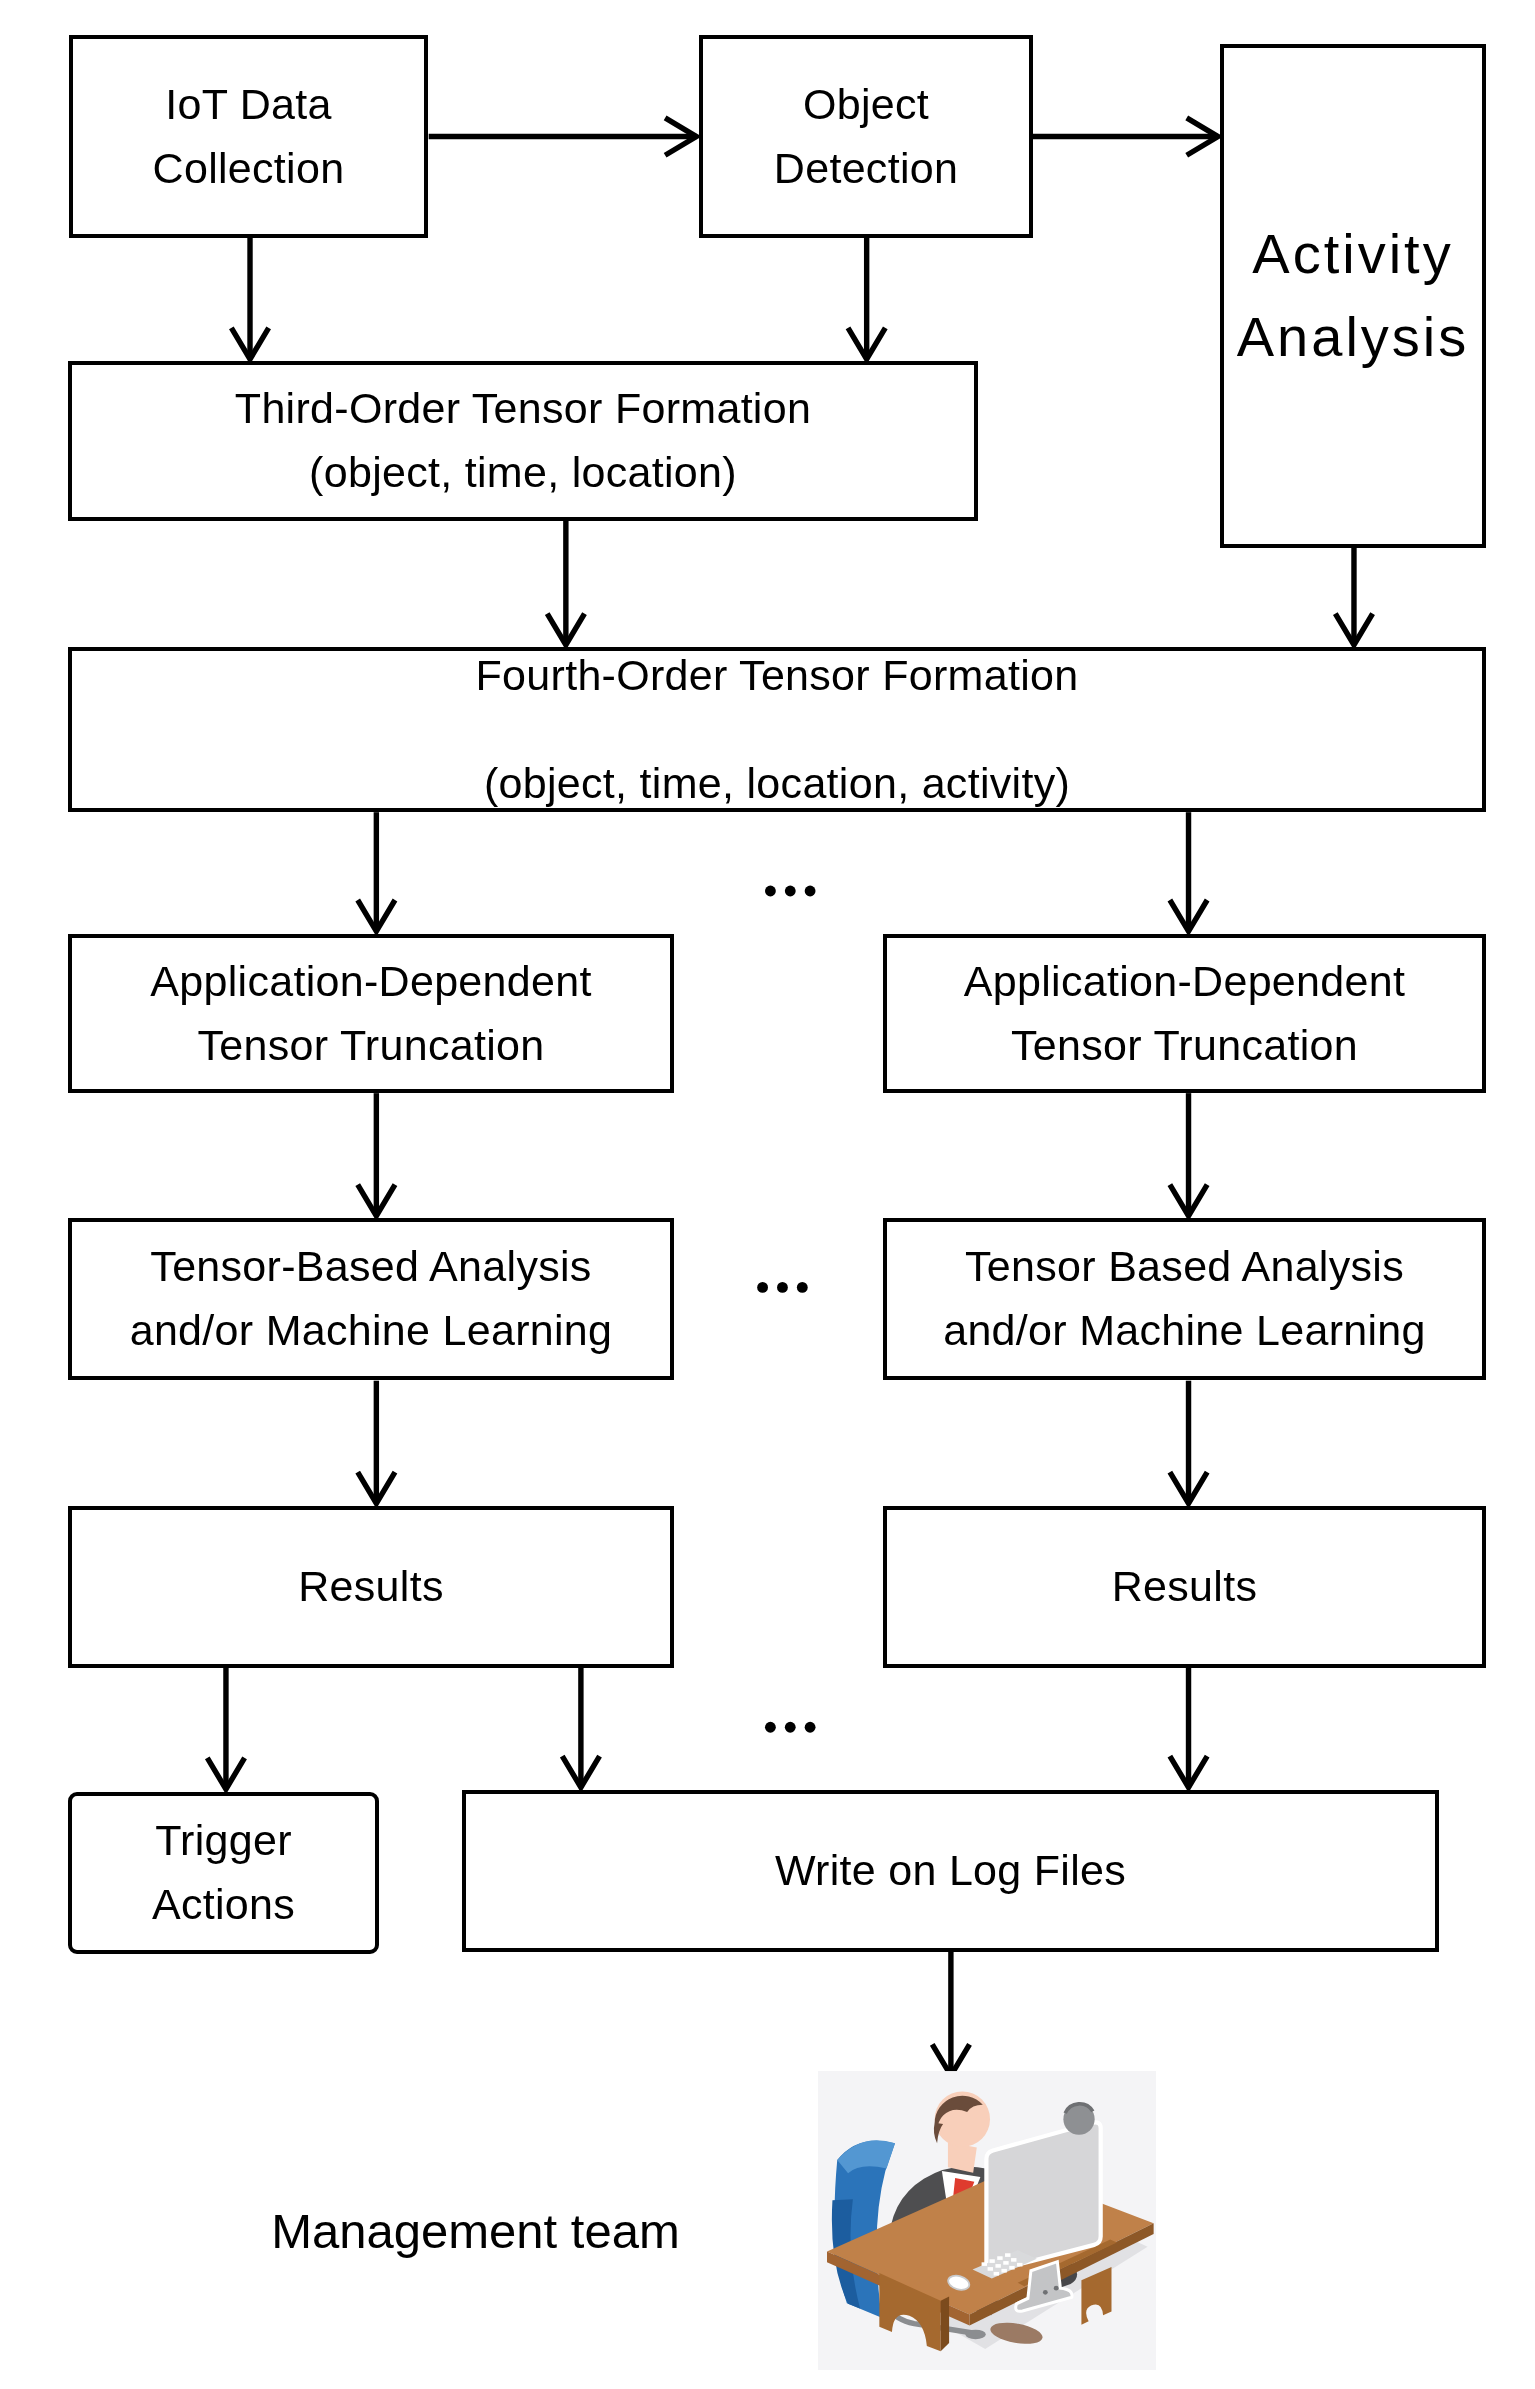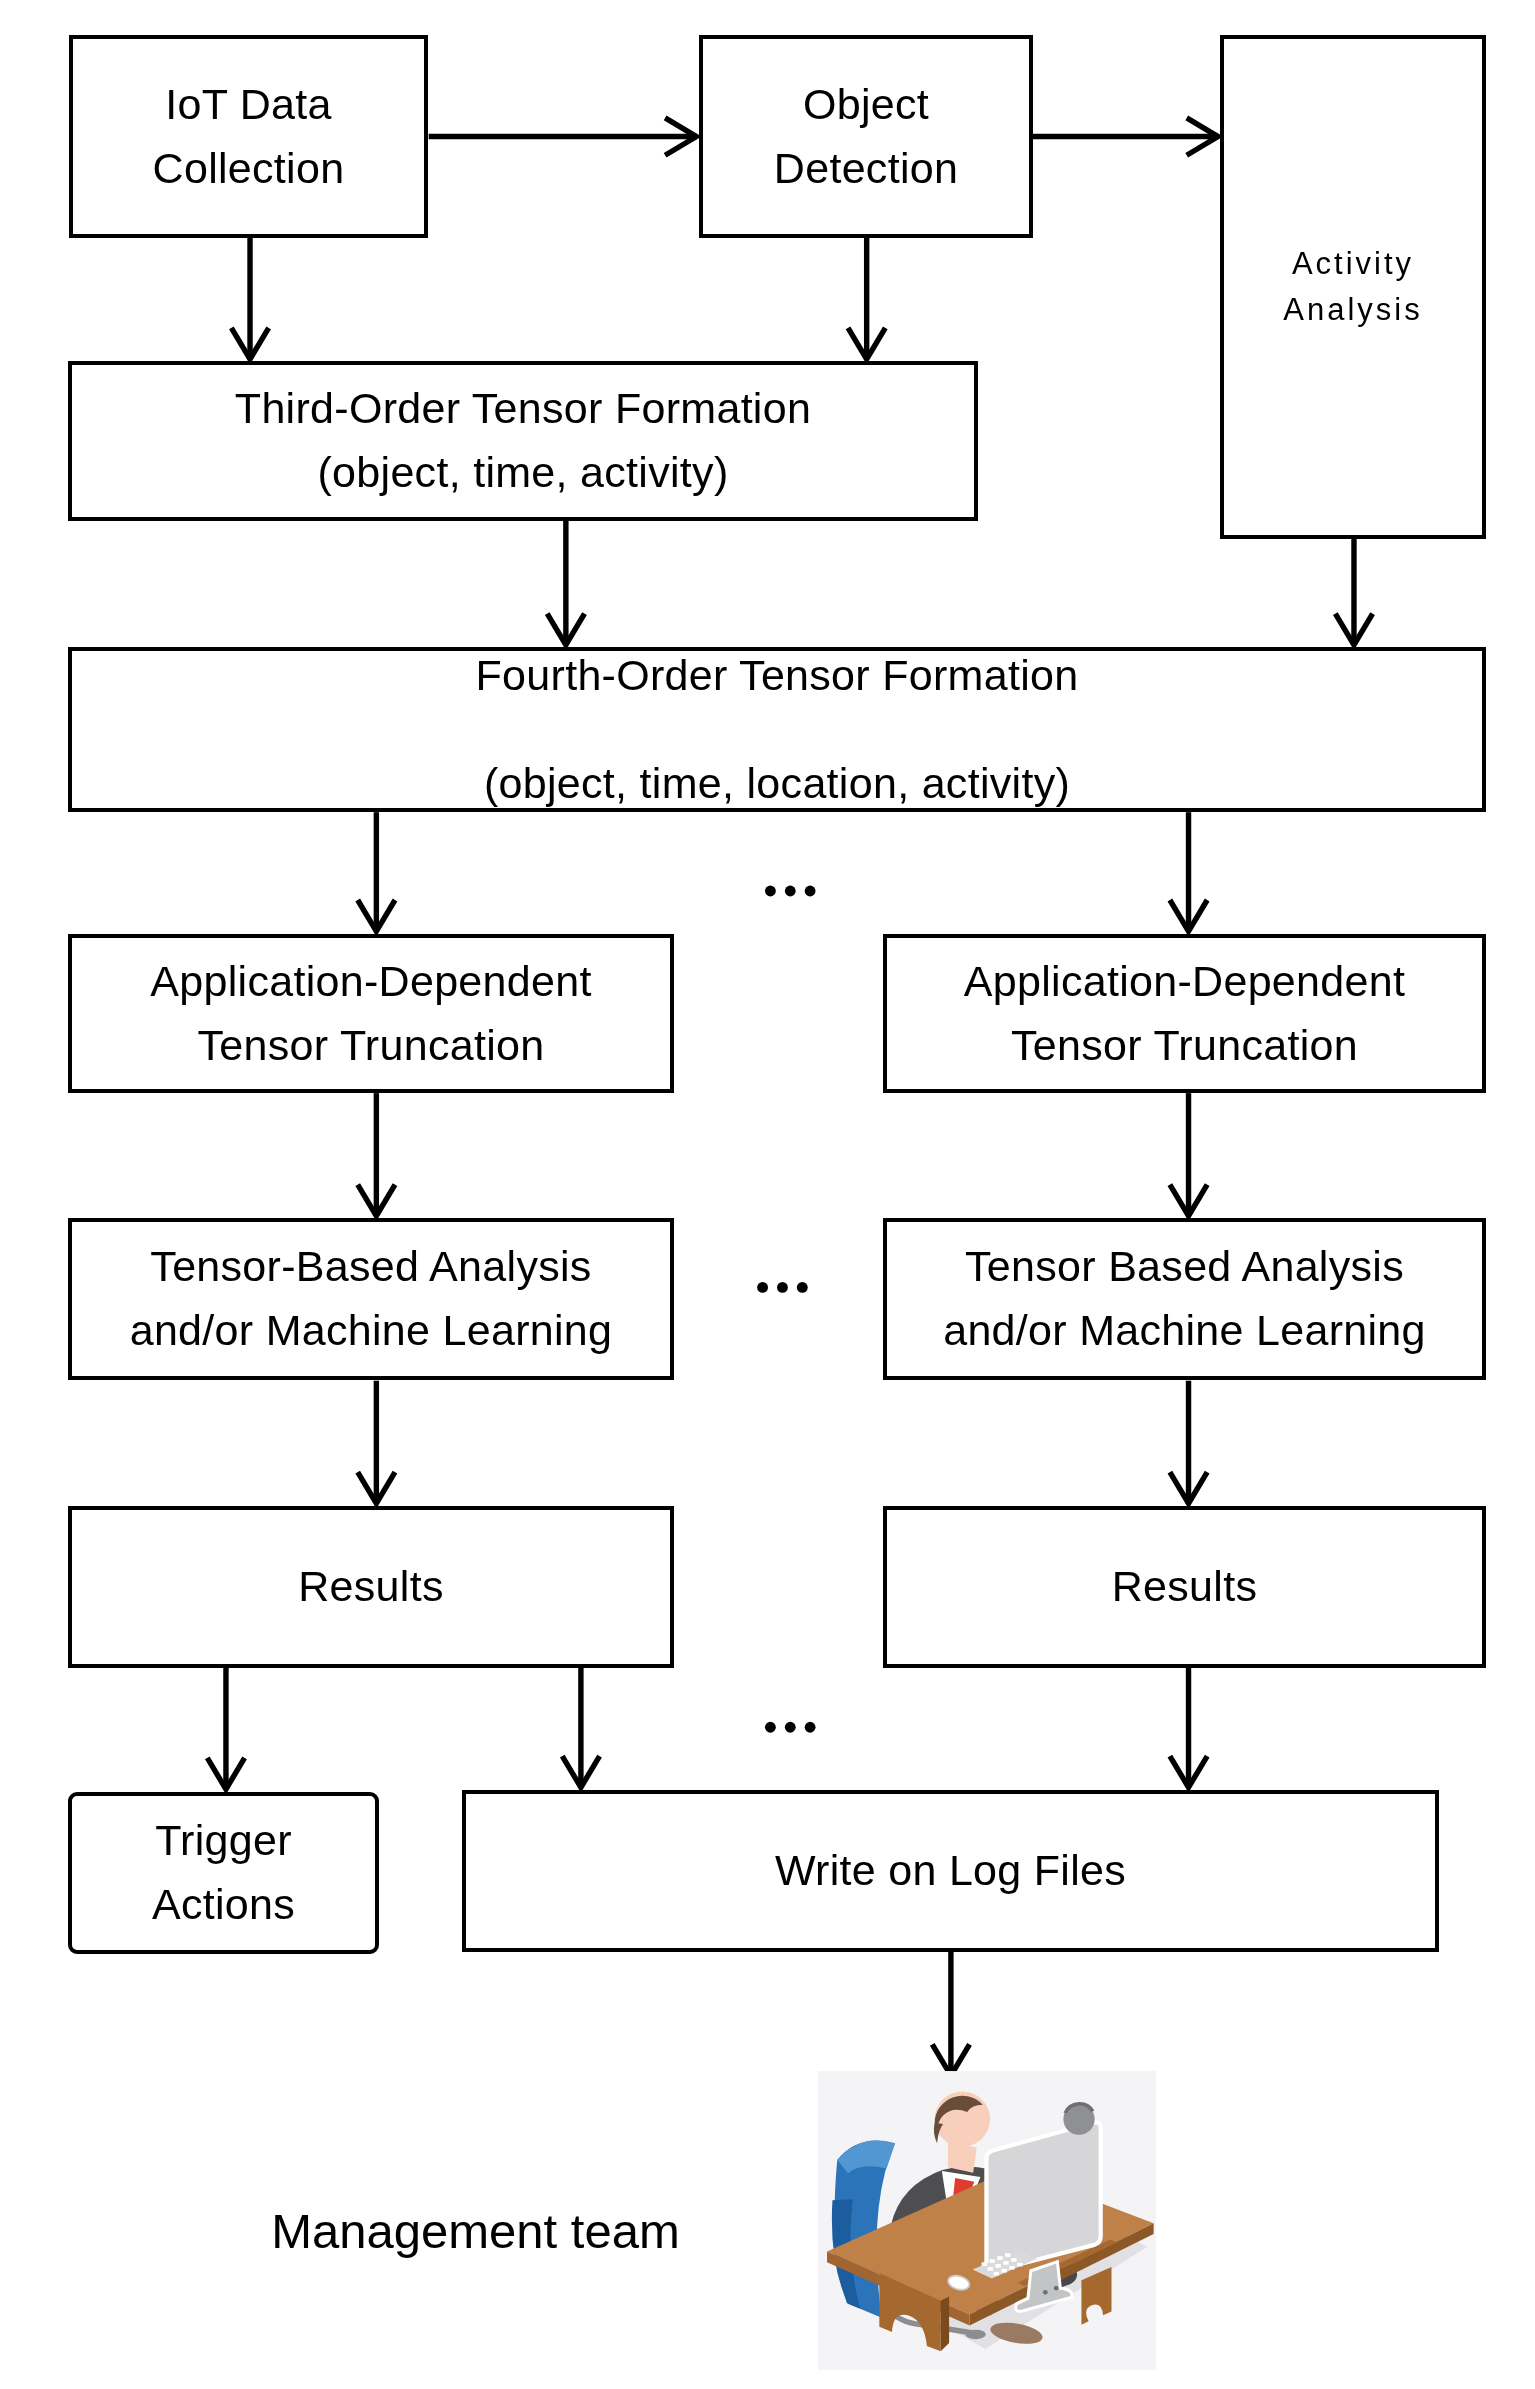--- a/index.html
+++ b/index.html
@@ -19,21 +19,21 @@
     display:flex;
     flex-direction:column;
     justify-content:center;
     align-items:center;
     text-align:center;
     font-size:43px;
     line-height:1.48;
     letter-spacing:0.3px;
   }
   .node .ln{white-space:nowrap;}
-  .node.activity{letter-spacing:3px;font-size:31px;}
+  .node.activity{letter-spacing:3px;font-size:56px;margin-top:9px;}
   #connector-layer{position:absolute;left:0;top:0;pointer-events:none;}
   .mgmt-label{
     position:absolute;
     left:265px;top:2203px;width:421px;
     text-align:center;
     font-size:49px;
     white-space:nowrap;
   }
   #illustration{position:absolute;left:818px;top:2071px;}
 </style>
@@ -121,21 +121,21 @@
     <div class="ln">Detection</div>
   </div>
 
   <div class="node activity" style="left:1220px;top:35px;width:266px;height:504px;">
     <div class="ln">Activity</div>
     <div class="ln">Analysis</div>
   </div>
 
   <div class="node" style="left:68px;top:361px;width:910px;height:160px;">
     <div class="ln">Third-Order Tensor Formation</div>
-    <div class="ln">(object, time, activity)</div>
+    <div class="ln">(object, time, location)</div>
   </div>
 
   <div class="node" style="left:68px;top:647px;width:1418px;height:165px;gap:44px;">
     <div class="ln">Fourth-Order Tensor Formation</div>
     <div class="ln">(object, time, location, activity)</div>
   </div>
 
   <div class="node" style="left:68px;top:934px;width:606px;height:159px;">
     <div class="ln">Application-Dependent</div>
     <div class="ln">Tensor Truncation</div>

